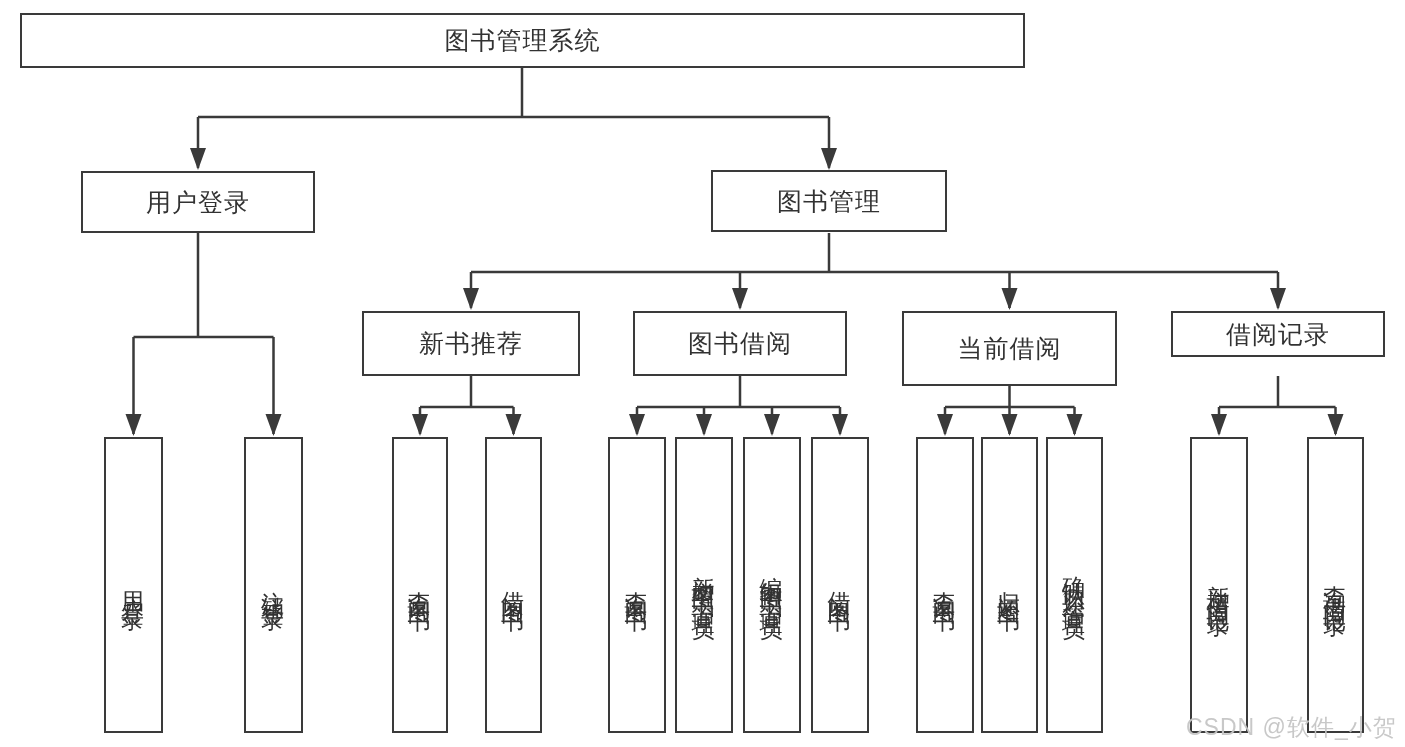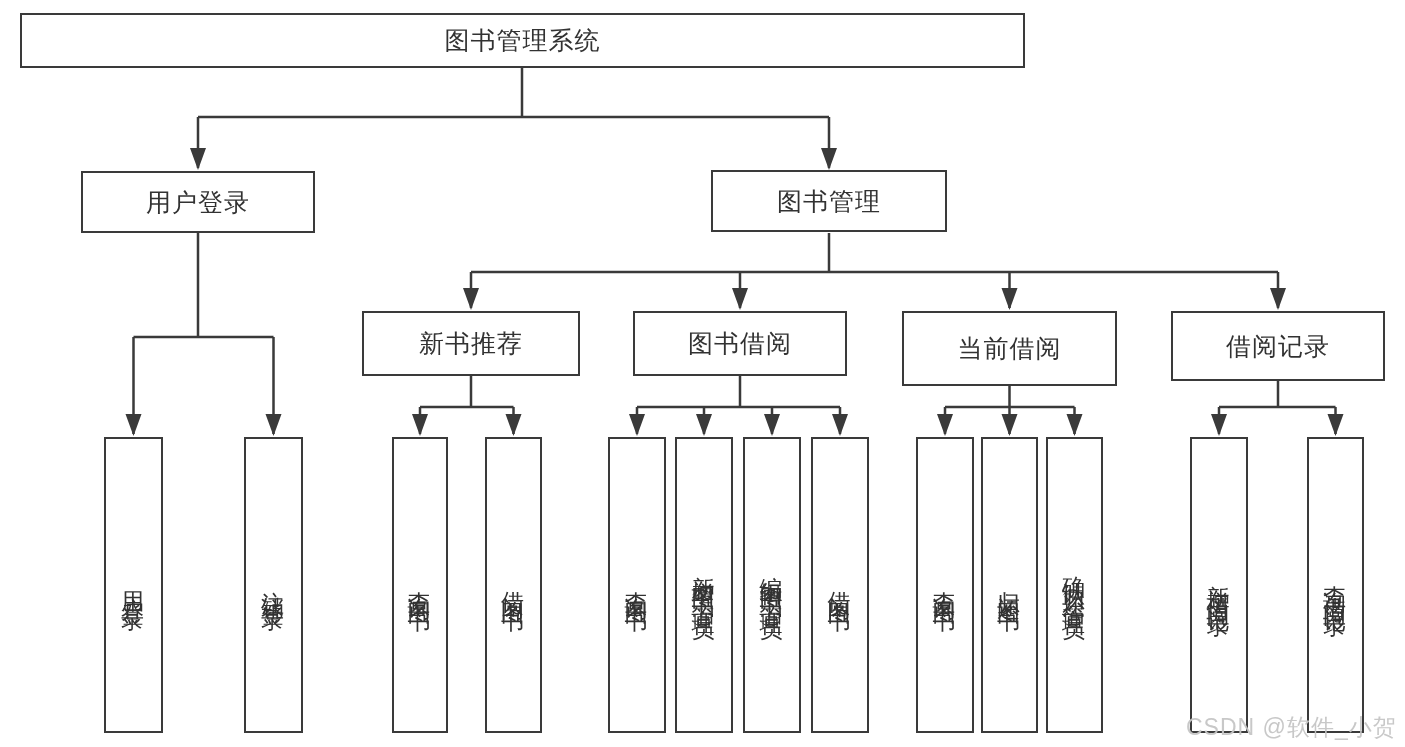--- a/index.html
+++ b/index.html
@@ -21,21 +21,21 @@
     writing-mode:vertical-rl;text-orientation:mixed;
     font-size:23px;letter-spacing:6px;white-space:normal;
   }
   
   .b-root     {left:20px;  top:13px;  width:1005px;height:55px;}
   .b-login    {left:81px;  top:171px; width:234px; height:62px;}
   .b-mgmt     {left:711px; top:158px; width:236px; height:62px;margin-top:12px;}
   .b-newbooks {left:362px; top:311px; width:218px; height:65px;}
   .b-borrowing{left:633px; top:311px; width:214px; height:65px;}
   .b-current  {left:902px; top:311px; width:215px; height:75px;}
-  .b-records  {left:1171px;top:311px; width:214px; height:70px;}
+  .b-records  {left:1171px;top:311px; width:214px; height:46px;}
   .b-userlogin{left:104px; top:437px; width:59px;  height:296px;}
   .b-logout   {left:244px; top:437px; width:59px;  height:296px;}
   .b-nbq      {left:392px; top:437px; width:56px;  height:296px;}
   .b-nbb      {left:485px; top:437px; width:57px;  height:296px;}
   .b-bbq      {left:608px; top:437px; width:58px;  height:296px;}
   .b-bba      {left:675px; top:437px; width:58px;  height:296px;}
   .b-bbe      {left:743px; top:437px; width:58px;  height:296px;}
   .b-bbb      {left:811px; top:437px; width:58px;  height:296px;}
   .b-cbq      {left:916px; top:437px; width:58px;  height:296px;}
   .b-cbr      {left:981px; top:437px; width:57px;  height:296px;}

